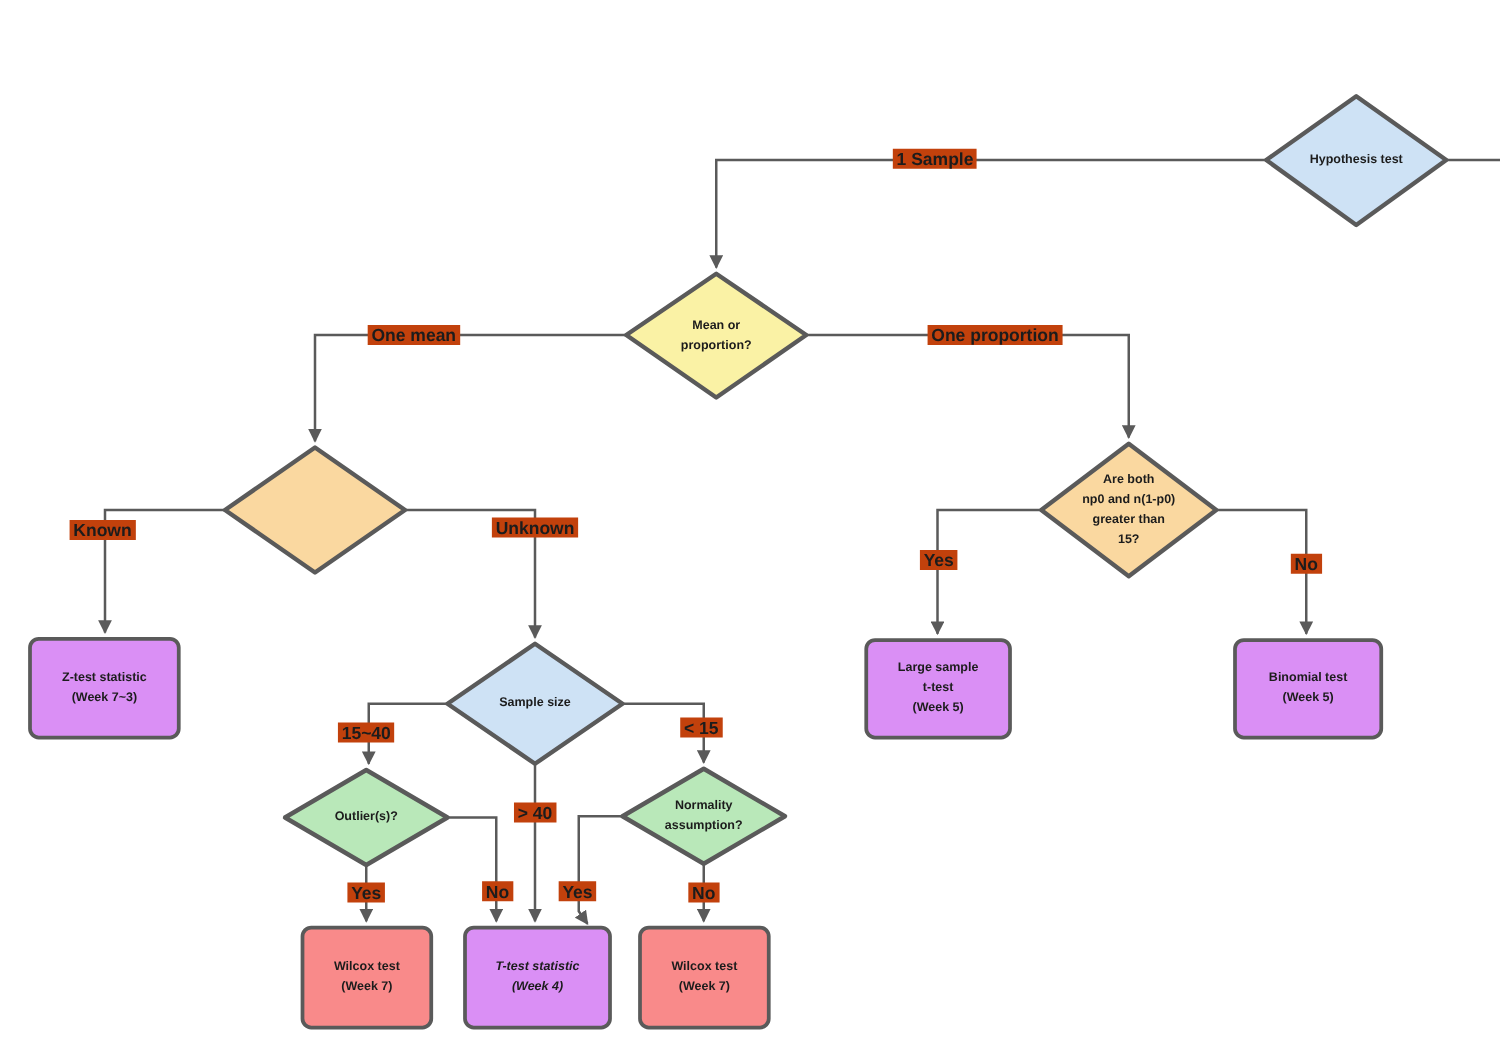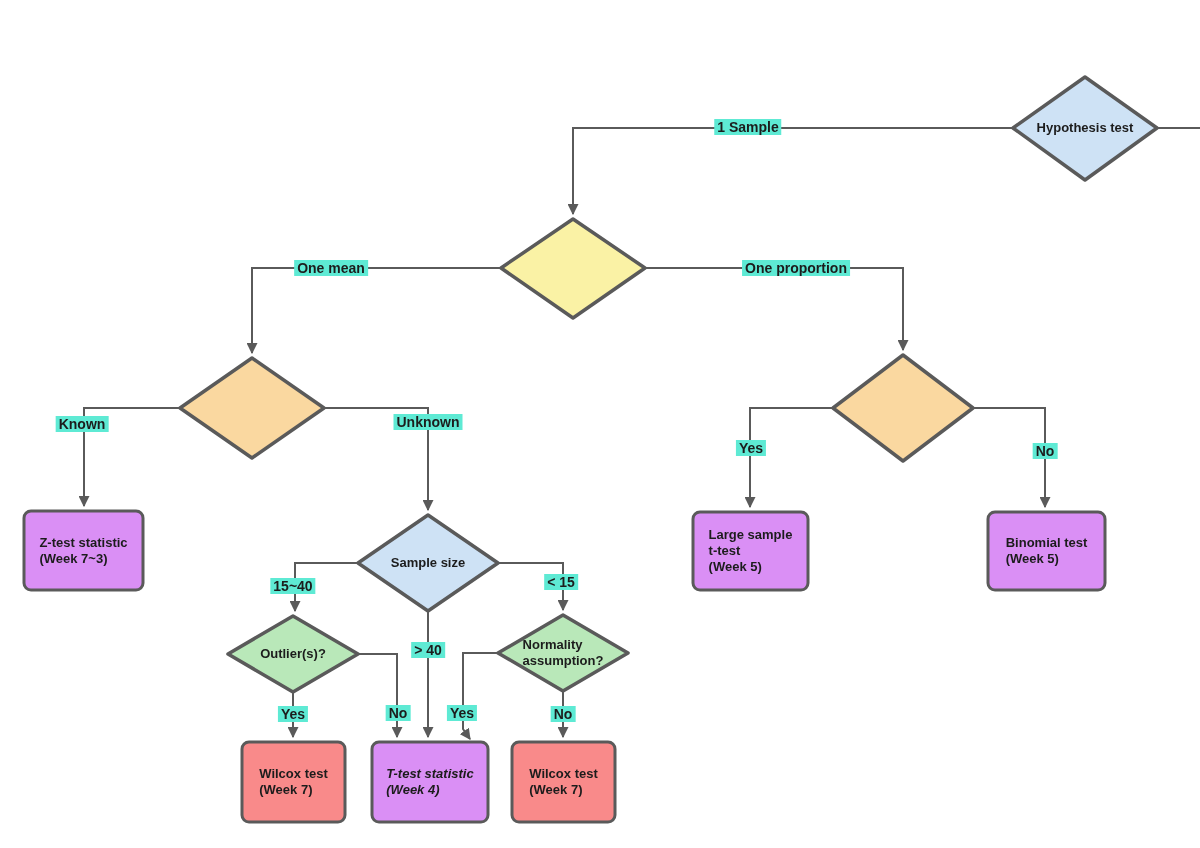--- a/index.html
+++ b/index.html
@@ -24,31 +24,32 @@
   }
   .box {
     stroke: #5a5a5a;
     stroke-width: 3;
   }
   .node-label {
     position: absolute;
     display: flex;
     align-items: center;
     justify-content: center;
-    font-size: 13px;
+    text-align: center;
+    font-size: 10px;
     font-weight: 700;
     line-height: 16px;
     color: #1c1c1c;
     white-space: pre-line;
     pointer-events: none;
   }
   .edge-label {
     position: absolute;
     transform: translate(-50%, -50%);
-    background: #5eead4;
+    background: #c2410c;
     padding: 0 3px;
     font-size: 14px;
     font-weight: 700;
     color: #1c1c1c;
     white-space: nowrap;
     pointer-events: none;
   }
 </style>
 </head>
 <body>
@@ -92,20 +93,26 @@
       <rect class="box" x="24" y="511" width="119" height="79" rx="7" fill="#da8ff5"></rect>
       <rect class="box" x="693" y="512" width="115" height="78" rx="7" fill="#da8ff5"></rect>
       <rect class="box" x="988" y="512" width="117" height="78" rx="7" fill="#da8ff5"></rect>
       <rect class="box" x="242" y="742" width="103" height="80" rx="7" fill="#f98a8a"></rect>
       <rect class="box" x="372" y="742" width="116" height="80" rx="7" fill="#da8ff5"></rect>
       <rect class="box" x="512" y="742" width="103" height="80" rx="7" fill="#f98a8a"></rect>
     </g>
   </svg>
 
   <div class="node-label" style="left:1013px; top:77px;  width:144px; height:102px;">Hypothesis test</div>
+  <div class="node-label" style="left:501px;  top:219px; width:144px; height:99px;">Mean or
+proportion?</div>
+  <div class="node-label" style="left:833px;  top:355px; width:140px; height:106px;">Are both
+np0 and n(1-p0)
+greater than
+15?</div>
   <div class="node-label" style="left:358px;  top:515px; width:140px; height:96px;">Sample size</div>
   <div class="node-label" style="left:228px;  top:616px; width:130px; height:76px;">Outlier(s)?</div>
   <div class="node-label" style="left:498px;  top:615px; width:130px; height:76px;">Normality
 assumption?</div>
   <div class="node-label" style="left:24px;   top:511px; width:119px; height:79px;">Z-test statistic
 (Week 7~3)</div>
   <div class="node-label" style="left:693px;  top:512px; width:115px; height:78px;border-radius:28px;">Large sample
 t-test
 (Week 5)</div>
   <div class="node-label" style="left:988px;  top:512px; width:117px; height:78px;">Binomial test

